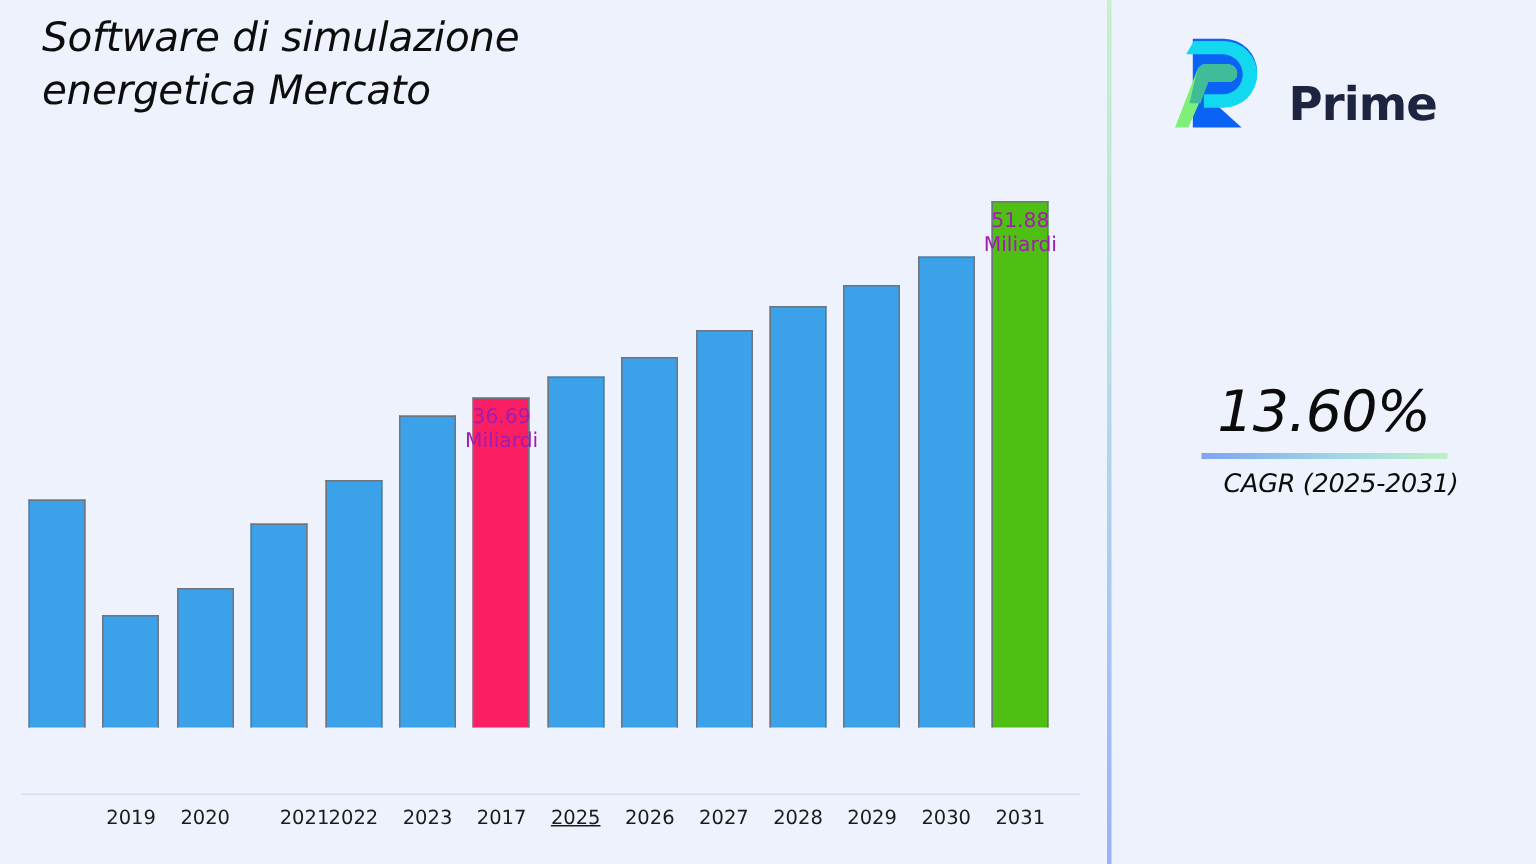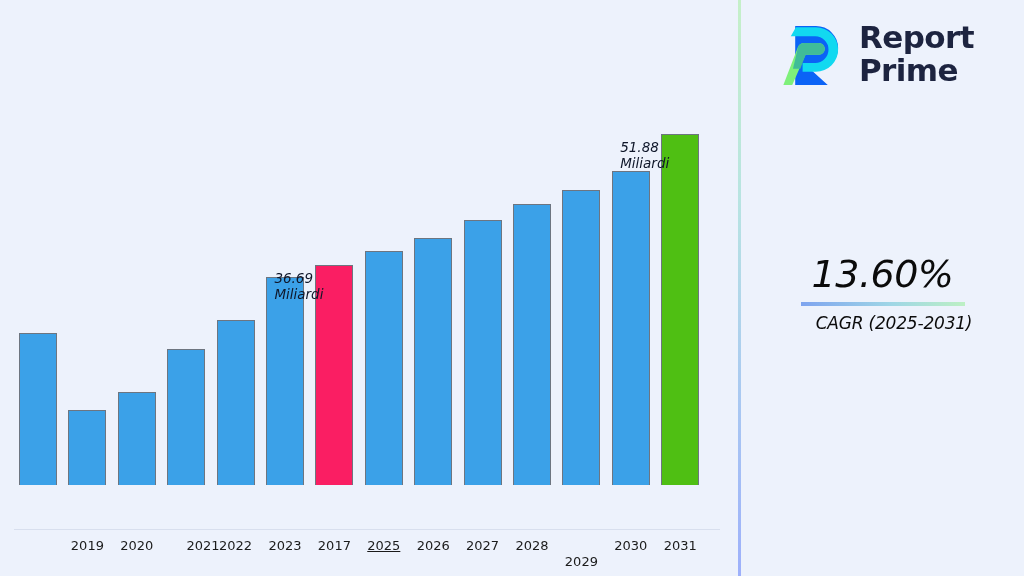--- a/index.html
+++ b/index.html
@@ -64,25 +64,24 @@
     box-sizing: border-box;
     border: 1px solid #6d7580;
     border-bottom: none;
   }
   .bar.blue  { background: #3ba1e8; }
   .bar.pink  { background: #fa1e63; }
   .bar.green { background: #4fbf13; }
 
   .bar-label {
     position: absolute;
-    text-align: left;
+    text-align: center;
     font-size: 13.5px;
     line-height: 16px;
-    font-style: italic;
-    color: #0f172a;
+    color: #a21caf;
     white-space: pre-line;
   }
 
   .x-tick {
     position: absolute;
     top: 538px;
     text-align: center;
     font-size: 13px;
     color: #1b1b1b;
   }
@@ -157,20 +156,21 @@
     padding-left: 23px;
   }
 </style>
 </head>
 <body>
 
 <div id="root">
 
   <div id="chart-panel">
 
+    <div id="page-title">Software di simulazione energetica Mercato</div>
 
     <div id="plot">
       <div id="baseline"></div>
       <div id="bars">
           <div class="bar blue" style="left: 19px; width: 38px; height: 152px;"></div>
           <div class="bar blue" style="left: 68.4px; width: 38px; height: 75px;"></div>
           <div class="bar blue" style="left: 117.8px; width: 38px; height: 93px;"></div>
           <div class="bar blue" style="left: 167.2px; width: 38px; height: 136px;"></div>
           <div class="bar blue" style="left: 216.6px; width: 38px; height: 165px;"></div>
           <div class="bar blue" style="left: 266px; width: 38px; height: 208px;"></div>
@@ -194,21 +194,21 @@
           <div class="x-tick" style="left: 57.4px; width: 60px;">2019</div>
           <div class="x-tick" style="left: 106.8px; width: 60px;">2020</div>
           <div class="x-tick" style="left: 173px; width: 60px;">2021</div>
           <div class="x-tick" style="left: 205.6px; width: 60px;">2022</div>
           <div class="x-tick" style="left: 255px; width: 60px;">2023</div>
           <div class="x-tick" style="left: 304.4px; width: 60px;">2017</div>
           <div class="x-tick" style="left: 353.8px; width: 60px; text-decoration: underline;">2025</div>
           <div class="x-tick" style="left: 403.2px; width: 60px;">2026</div>
           <div class="x-tick" style="left: 452.6px; width: 60px;">2027</div>
           <div class="x-tick" style="left: 502px; width: 60px;">2028</div>
-          <div class="x-tick" style="left: 551.4px; width: 60px; margin-top: 16px;">2029</div>
+          <div class="x-tick" style="left: 551.4px; width: 60px;">2029</div>
           <div class="x-tick" style="left: 600.8px; width: 60px;">2030</div>
           <div class="x-tick" style="left: 650.2px; width: 60px;">2031</div>
         </div>
     </div>
   </div>
 
   <div id="divider"></div>
 
   <div id="side-panel">
 
@@ -219,21 +219,21 @@
           <path d="M30 12 H58 a30 30 0 0 1 0 60 H52 l22 20 H30 Z" fill="#0b63f6"></path>
 
           <path d="M24 26 H57 a18 18 0 0 1 0 36 H40 v12 h18 a30 30 0 0 0 0 -60 H31 Z" fill="#12d9f0"></path>
 
           <path d="M14 92 L34 40 a9 9 0 0 1 8 -5 H62 a8 8 0 0 1 0 16 H44 L26 92 Z" fill="#7ef07a"></path>
 
           <path d="M34 40 a9 9 0 0 1 8 -5 H62 a8 8 0 0 1 0 16 H44 l-7 19 L27 70 Z" fill="#3db89a" opacity="0.95"></path>
         </svg>
       </span>
       <span id="logo-text">
-        <span>Report</span><br>
+        <br>
         <span>Prime</span>
       </span>
     </div>
 
     <div id="cagr-block">
       <div id="cagr-value">13.60%</div>
       <div id="cagr-rule"></div>
       <div id="cagr-caption">CAGR (2025-2031)</div>
     </div>
 

